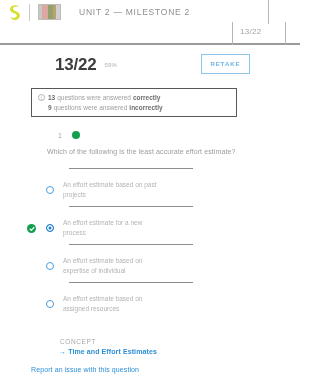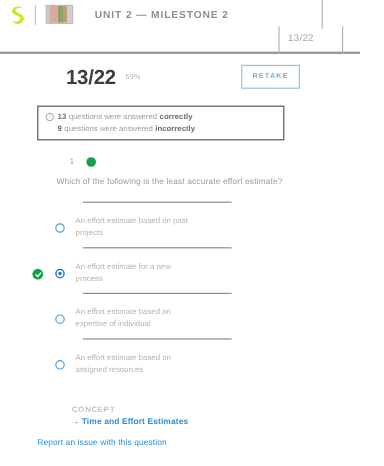--- a/index.html
+++ b/index.html
@@ -69,21 +69,21 @@
         #97a06c 44%, #97a06c 66%,
         #b4a46f 66%, #b4a46f 82%,
         #cfcfcf 82%);
     overflow: hidden;
   }
 
   .unit-title {
     font-size: 8.5px;
     letter-spacing: 0.75px;
     color: #8f8f8f;
-    font-weight: bold;
+    font-weight: normal;
     white-space: nowrap;
     padding-left: 10px;
   }
 
   .header-divider-1 {
     position: absolute;
     left: 268px;
     top: 0px;
     width: 1px;
     height: 24px;

